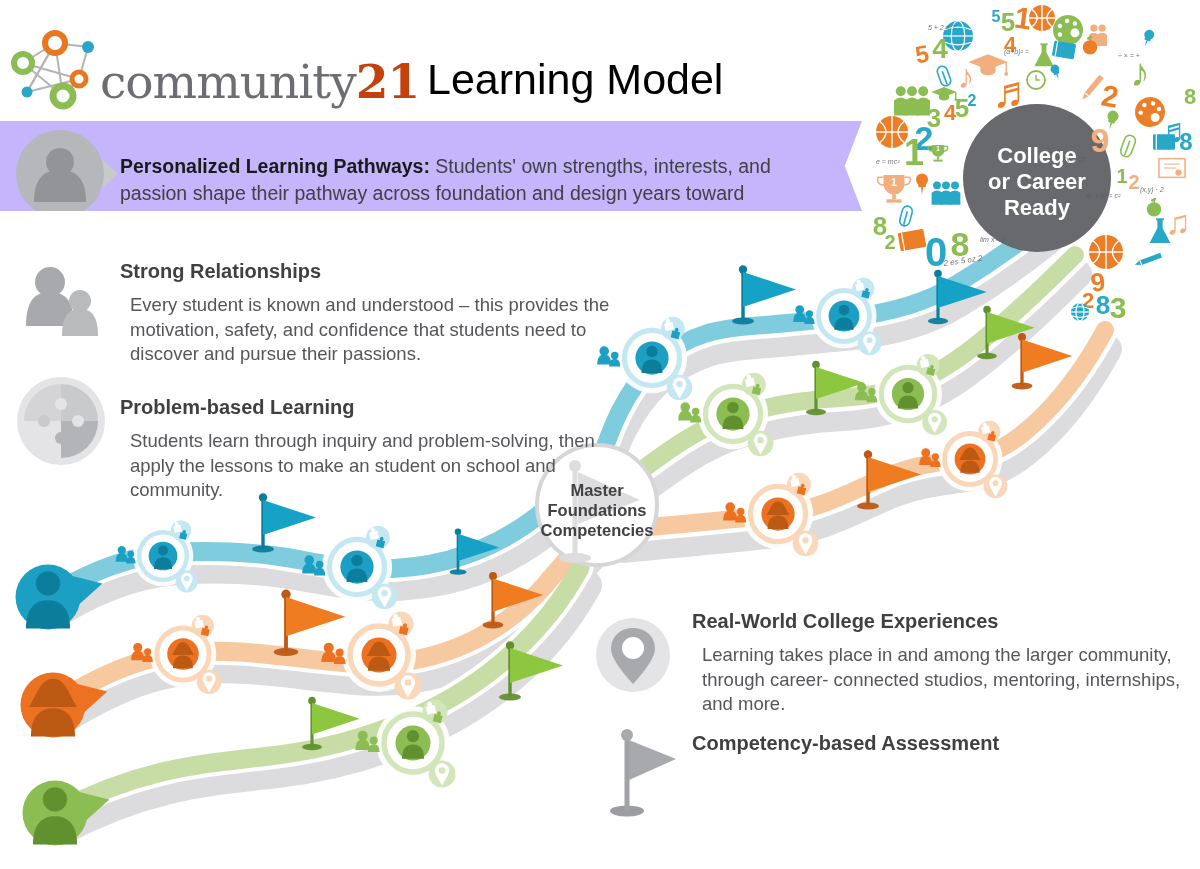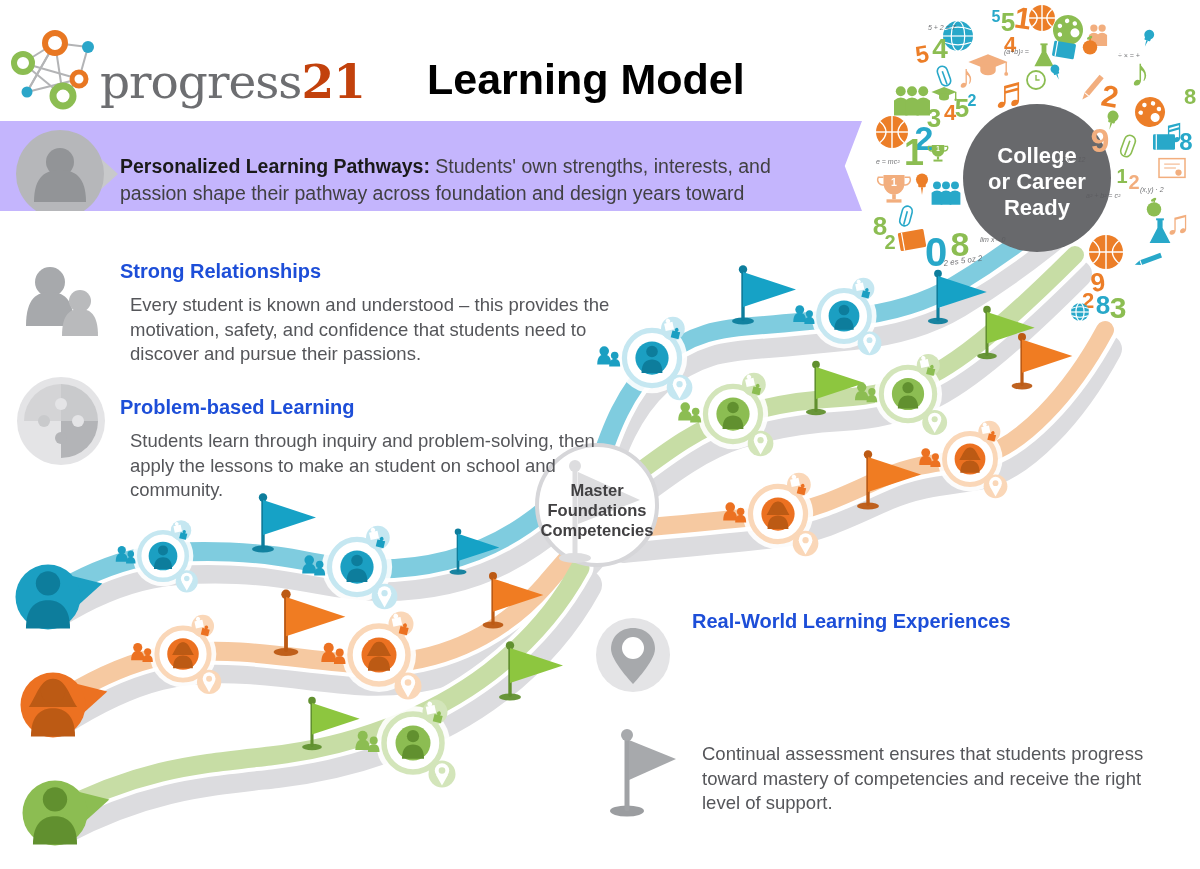--- a/index.html
+++ b/index.html
@@ -4,29 +4,29 @@
 <style>
   html,body{margin:0;padding:0;}
   body{width:1200px;height:869px;position:relative;background:#fff;overflow:hidden;
        font-family:"Liberation Sans",sans-serif;}
   #diagram{position:absolute;left:0;top:0;z-index:0;}
   .layer{position:absolute;z-index:2;}
   #logo{left:8px;top:26px;width:400px;height:100px;}
   #logo-text{position:absolute;left:92px;top:28px;font-family:"DejaVu Serif",serif;
              font-size:47px;color:#6d6e71;letter-spacing:-1px;}
   #logo-text b{font-weight:bold;color:#c2410c;}
-  #page-title{left:427px;top:55px;font-size:43px;font-weight:bold;color:#000;}
+  #page-title{left:427px;top:55px;font-size:43px;font-weight:normal;color:#000;}
   #banner{left:0;top:121px;width:862px;height:90px;background:#c4b5fd;
           clip-path:polygon(0 0,100% 0,98% 50%,100% 100%,0 100%);}
   #banner-icon{position:absolute;left:14px;top:7px;}
   #banner-text{position:absolute;left:120px;top:12px;width:690px;font-size:19.5px;
                line-height:1.4;color:#414042;}
   #banner-text b{color:#1a1a1a;}
   .section{position:absolute;z-index:2;}
-  .section h3{margin:0 0 4px 0;font-size:20px;font-weight:bold;color:#1d4ed8;}
+  .section h3{margin:0 0 4px 0;font-size:20px;font-weight:bold;color:#404040;}
   .section p{margin:10px;font-size:18.5px;line-height:1.33;color:#55565a;}
   .sec-icon{position:absolute;z-index:2;}
   svg text{font-family:"Liberation Sans",sans-serif;}
   .circle-label{font-weight:bold;}
 </style>
 </head>
 <body>
 
 <svg id="diagram" width="1200" height="869" viewBox="0 0 1200 869">
 
@@ -893,21 +893,21 @@
       <line x1="19" y1="66" x2="47" y2="17"></line>
         <line x1="55" y1="70" x2="71" y2="53"></line>
     </g>
     <circle cx="47" cy="17" r="10" fill="#fff" stroke="#e87722" stroke-width="6"></circle>
     <circle cx="15" cy="37" r="9" fill="#fff" stroke="#8cbd52" stroke-width="6"></circle>
     <circle cx="80" cy="21" r="6" fill="#2ba6c9"></circle>
     <circle cx="71" cy="53" r="7" fill="#fff" stroke="#e87722" stroke-width="5"></circle>
     <circle cx="19" cy="66" r="5.5" fill="#2ba6c9"></circle>
     <circle cx="55" cy="70" r="10" fill="#fff" stroke="#8cbd52" stroke-width="7"></circle>
   </svg>
-  <div id="logo-text"><span>progress</span><b>21</b></div>
+  <div id="logo-text"><span>community</span><b>21</b></div>
 </div>
 
 <div class="layer" id="page-title">Learning Model</div>
 
 <div class="layer" id="banner">
   <svg id="banner-icon" width="110" height="92" viewBox="0 0 110 92">
     <polygon points="84,28 104,46 84,64" fill="#c8c9cb"></polygon>
     <circle cx="46" cy="46" r="44" fill="#b6b7ba"></circle>
     <circle cx="46" cy="34" r="14" fill="#929497"></circle>
     <path d="M 20,74 C 20,48 32,42 46,42 C 60,42 72,48 72,74 Z" fill="#929497"></path>
@@ -940,24 +940,25 @@
   <h3>Problem-based Learning</h3>
   <p style="width:465px">Students learn through inquiry and problem-solving, then apply the lessons to make an student on school and community.</p>
 </div>
 
 <svg class="sec-icon" style="left:594px;top:616px" width="78" height="78" viewBox="0 0 78 78">
   <circle cx="39" cy="39" r="37" fill="#e4e4e6"></circle>
   <path d="M 39,12 C 26,12 17,21 17,33 C 17,45 39,68 39,68 C 39,68 61,45 61,33 C 61,21 52,12 39,12 Z" fill="#a7a9ac"></path>
   <circle cx="39" cy="32" r="11" fill="#ffffff"></circle>
 </svg>
 <div class="section" style="left:692px;top:610px;width:505px">
-  <h3>Real-World Learning Experiences</h3>
+  <h3>Real-World College Experiences</h3>
+  <p style="width:495px">Learning takes place in and among the larger community, through career- connected studios, mentoring, internships, and more.</p>
 </div>
 
 <svg class="sec-icon" style="left:600px;top:726px" width="90" height="95" viewBox="0 0 90 95">
   <ellipse cx="27" cy="85" rx="17" ry="5.5" fill="#9b9da0"></ellipse>
   <rect x="24.5" y="10" width="5" height="75" rx="2.5" fill="#a0a2a5"></rect>
   <circle cx="27" cy="9" r="6" fill="#a7a9ac"></circle>
   <polygon points="29,14 76,33 29,54" fill="#a7a9ac"></polygon>
 </svg>
 <div class="section" style="left:692px;top:732px;width:500px">
-  <p style="width:480px">Continual assessment ensures that students progress toward mastery of competencies and receive the right level of support.</p>
+  <h3>Competency-based Assessment</h3>
 </div>
 
 </body></html>

